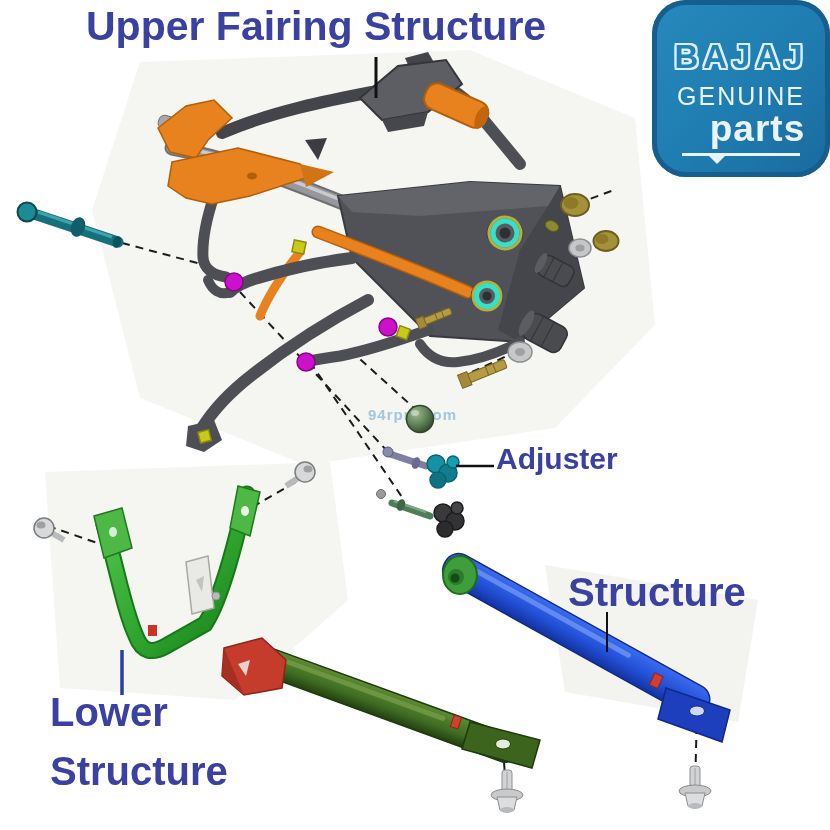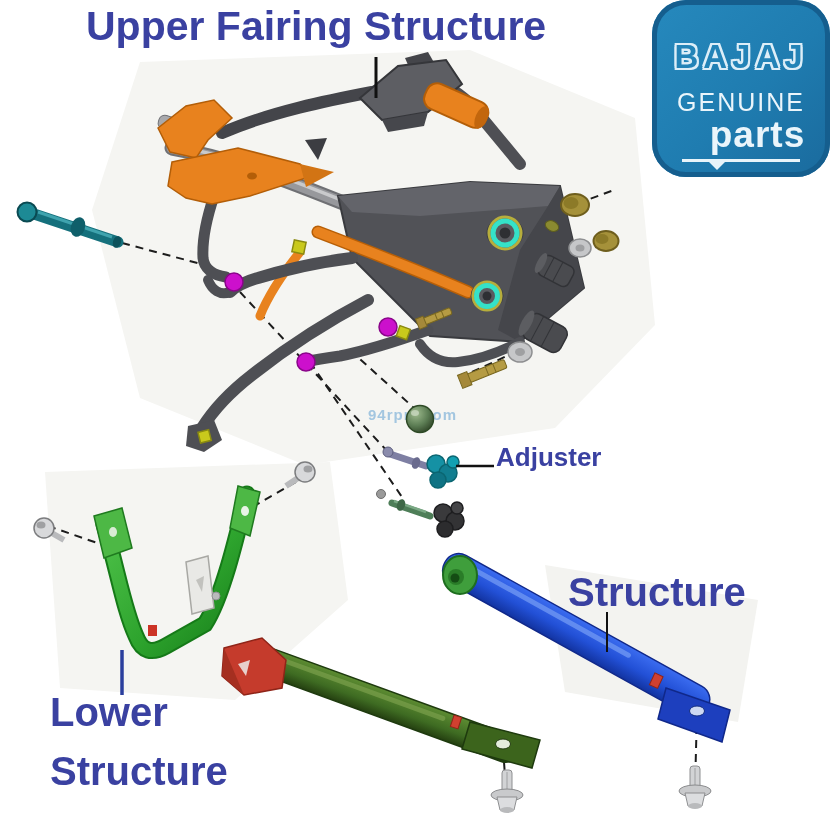--- a/index.html
+++ b/index.html
@@ -2,35 +2,35 @@
 <html style="--label: #3a41a1; --leader_blue: #2b3f9e; --logo_bg: #1f7cb0; --logo_border: #155e8e; --logo_text: #eaf5fb; --watermark: #a3c6e0; --frame_gray: #4e4f54; --bracket_orange: #e8821e; --grommet_magenta: #cc10cc; --clip_yellow: #c9c91c; --highlight_cyan: #35e2c8; --cap_nut_gold: #a5913a; --bolt_gold: #b59b43; --damper_gray: #4a4b4f; --adjuster_teal: #1591a4; --pin_teal: #15707c; --middle_green: #2da32d; --crossbar_green: #3e6b22; --crossbar_red: #c53b2c; --lower_blue: #2a5ae0; --screw_silver: #c9cacc;"><head>
 <meta charset="utf-8">
 <style>
   html,body{margin:0;padding:0;background:#fff;}
   .canvas{position:relative;width:830px;height:830px;background:#fff;overflow:hidden;
           font-family:"Liberation Sans", sans-serif;}
   svg{position:absolute;left:0;top:0;}
   .lbl{position:absolute;color:var(--label,#3a41a1);font-weight:700;line-height:1.0;
        white-space:nowrap;user-select:none;}
   .title{left:86px;top:6px;font-size:41px;}
-  .adjuster{left:496px;top:444px;font-size:26px;}
+  .adjuster{left:496px;top:444px;font-size:30px;}
   .lower1{left:568px;top:513px;font-size:40px;}
   .lower2{left:568px;top:572px;font-size:40px;}
   .middle1{left:50px;top:692px;font-size:40px;}
   .middle2{left:50px;top:751px;font-size:40px;}
   
   .logo{position:absolute;left:652px;top:0px;width:178px;height:177px;border-radius:34px;
         background:linear-gradient(135deg,#2689bd 0%,var(--logo_bg,#1f7cb0) 55%,#1a6a9d 100%);
         box-shadow:inset 0 0 0 5px var(--logo_border,#155e8e);
         text-align:center;color:var(--logo_text,#eaf5fb);}
   .logo .brand{margin-top:38px;font-size:33px;font-weight:bold;letter-spacing:5px;
         color:#2383b7;
         text-shadow:-2px -2px 0 #ddeef8,2px -2px 0 #ddeef8,-2px 2px 0 #ddeef8,2px 2px 0 #ddeef8,
                     -2px 0 0 #ddeef8,2px 0 0 #ddeef8,0 -2px 0 #ddeef8,0 2px 0 #ddeef8;}
-  .logo .genuine{margin-top:12px;font-size:25px;font-weight:400;letter-spacing:2px;}
+  .logo .genuine{margin-top:6px;font-size:25px;font-weight:400;letter-spacing:2px;}
   .logo .partsrow{margin-top:-3px;font-size:37px;font-weight:bold;letter-spacing:1px;padding-left:33px;}
   .logo .underline{position:relative;width:118px;height:3px;background:#e8f4fa;margin:3px auto 0;}
   .logo .underline::after{content:"";position:absolute;left:26px;top:2px;width:0;height:0;
         border-left:9px solid transparent;border-right:9px solid transparent;
         border-top:9px solid #e8f4fa;}
 </style>
 </head>
 <body>
 
 <div class="canvas">

